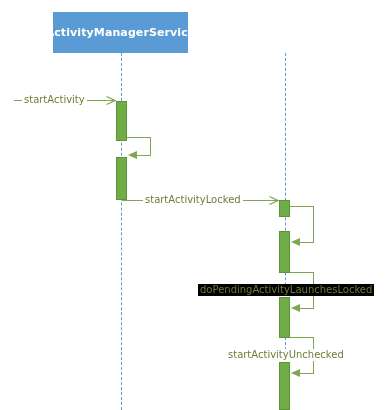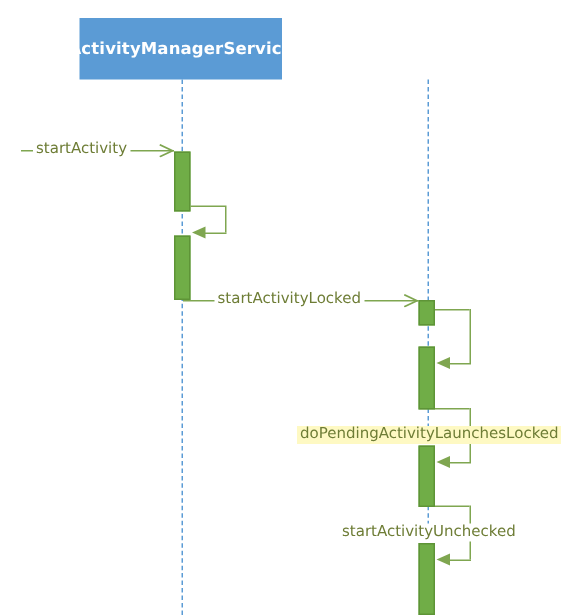--- a/index.html
+++ b/index.html
@@ -115,21 +115,21 @@
 
   <div class="h-line" style="left:290px; top:206px; width:23px; border-top-color:#7FA650;"></div>
   <div class="v-line" style="left:313px; top:206px; height:36px; border-left-color:#7FA650;"></div>
   <div class="h-line" style="left:294px; top:242px; width:20px; border-top-color:#7FA650;"></div>
   <div class="arrow-left" style="left:291px; top:238px; border-right:9px solid #7FA650;"></div>
 
   <div class="h-line" style="left:290px; top:272px; width:23px; border-top-color:#7FA650;"></div>
   <div class="v-line" style="left:313px; top:272px; height:36px; border-left-color:#7FA650;"></div>
   <div class="h-line" style="left:294px; top:308px; width:20px; border-top-color:#7FA650;"></div>
   <div class="arrow-left" style="left:291px; top:304px; border-right:9px solid #7FA650;"></div>
-  <div class="msg-label" style="left:198px; top:284px; color:#6E7D36; background:#fef9c3; padding:0 2px;">doPendingActivityLaunchesLocked</div>
+  <div class="msg-label" style="left:198px; top:284px; color:#6E7D36; background:#000000; padding:0 2px;">doPendingActivityLaunchesLocked</div>
 
   <div class="h-line" style="left:290px; top:337px; width:23px; border-top-color:#7FA650;"></div>
   <div class="v-line" style="left:313px; top:337px; height:36px; border-left-color:#7FA650;"></div>
   <div class="h-line" style="left:294px; top:373px; width:20px; border-top-color:#7FA650;"></div>
   <div class="arrow-left" style="left:291px; top:369px; border-right:9px solid #7FA650;"></div>
   <div class="msg-label" style="left:226px; top:349px; color:#6E7D36; background:#ffffff; padding:0 2px;text-align:right;">startActivityUnchecked</div>
 
 </div>
 
 </body></html>

